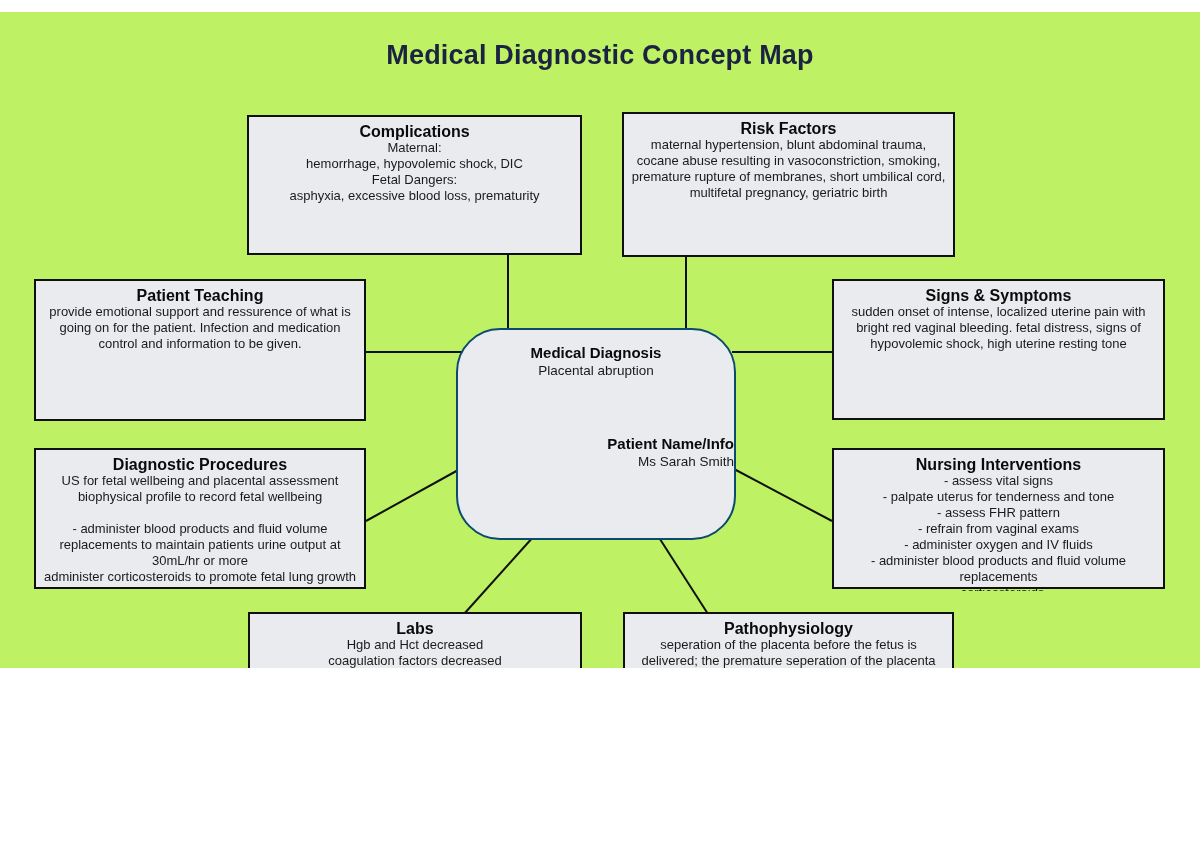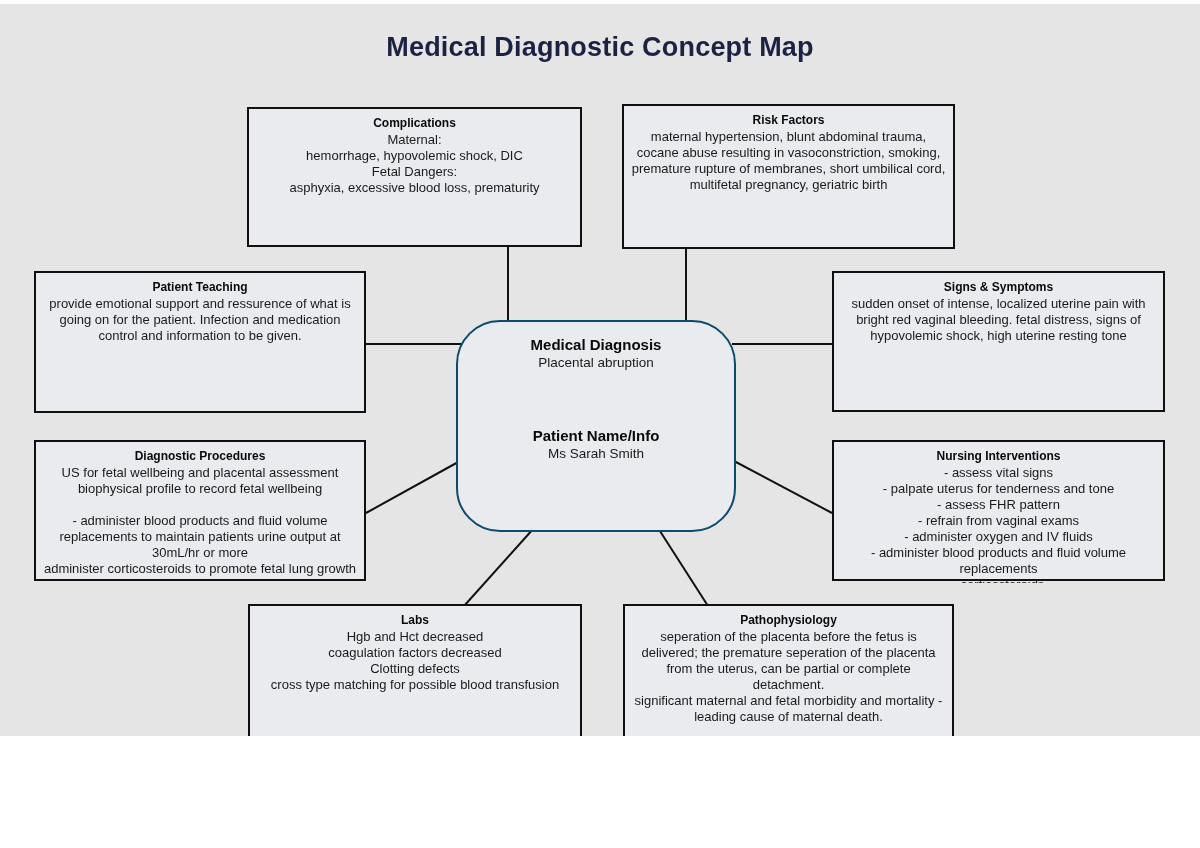--- a/index.html
+++ b/index.html
@@ -1,55 +1,55 @@
 <!DOCTYPE html>
 <html><head>
 <meta charset="utf-8">
 <style>
   html,body { margin:0; padding:0; background:#ffffff; }
   .canvas {
-    position:relative; width:1200px; height:732px; margin:4px auto;
-    background:#e5e5e5; overflow:hidden;
+    position:relative; width:1200px; height:656px; margin:12px auto;
+    background:#bef264; overflow:hidden;
     font-family:"Liberation Sans", sans-serif;
     color:#141414;
   }
   .page-title {
     position:absolute; left:0; top:28px; width:100%;
     text-align:center; font-size:27px; font-weight:bold; color:#1c2342;
     letter-spacing:0.2px; margin:0;
   }
   svg.connectors { position:absolute; left:0; top:0; z-index:1; }
   .box {
     position:absolute; z-index:2;
     background:#e9ebef; border:2px solid #101010;
     box-sizing:border-box;
   }
   .box-clip {
     position:absolute; left:0; right:0; top:0; bottom:-4px;
     overflow:hidden; text-align:center;
   }
-  .box-title { font-size:12px; font-weight:bold; color:#0a0a0a; margin-top:6px; line-height:17px; }
+  .box-title { font-size:16px; font-weight:bold; color:#0a0a0a; margin-top:6px; line-height:17px; }
   .box-body  { font-size:13px; line-height:16px; color:#1a1a1a; padding:0 6px; white-space:pre-line; }
   #box-complications        { left:247px; top:103px; width:335px; height:140px; }
   #box-risk-factors         { left:622px; top:100px; width:333px; height:145px; }
   #box-patient-teaching     { left:34px;  top:267px; width:332px; height:142px; }
   #box-signs-symptoms       { left:832px; top:267px; width:333px; height:141px; }
   #box-diagnostic-procedures{ left:34px;  top:436px; width:332px; height:141px;padding-left:48px; }
   #box-nursing-interventions{ left:832px; top:436px; width:333px; height:141px; }
   #box-labs                 { left:248px; top:600px; width:334px; height:190px; }
   #box-pathophysiology      { left:623px; top:600px; width:331px; height:190px; }
   .center-node {
     position:absolute; z-index:3; left:456px; top:316px; width:280px; height:212px;
     background:#e9ebef; border:2px solid #0c4a6e; border-radius:44px;
     box-sizing:border-box; text-align:center;
   }
   .center-label { font-size:15px; font-weight:bold; color:#0a0a0a; line-height:18px; }
   .center-value { font-size:13.5px; color:#1a1a1a; line-height:17px; }
   .diagnosis-group { margin-top:14px; }
-  .patient-group   { margin-top:56px; }
+  .patient-group   { margin-top:56px;text-align:right; }
   .footer-link {
     position:absolute; left:30px; top:797px; z-index:4;
     font-size:15.5px; font-weight:bold; color:#6f6f6f;
     text-decoration:underline; cursor:pointer;
   }
   .powered-by-group { position:absolute; left:996px; top:792px; width:180px; height:32px; z-index:4; }
   .powered-by-label {
     position:absolute; left:2px; top:13px;
     font-size:7.5px; color:#5a5a5a;
   }

